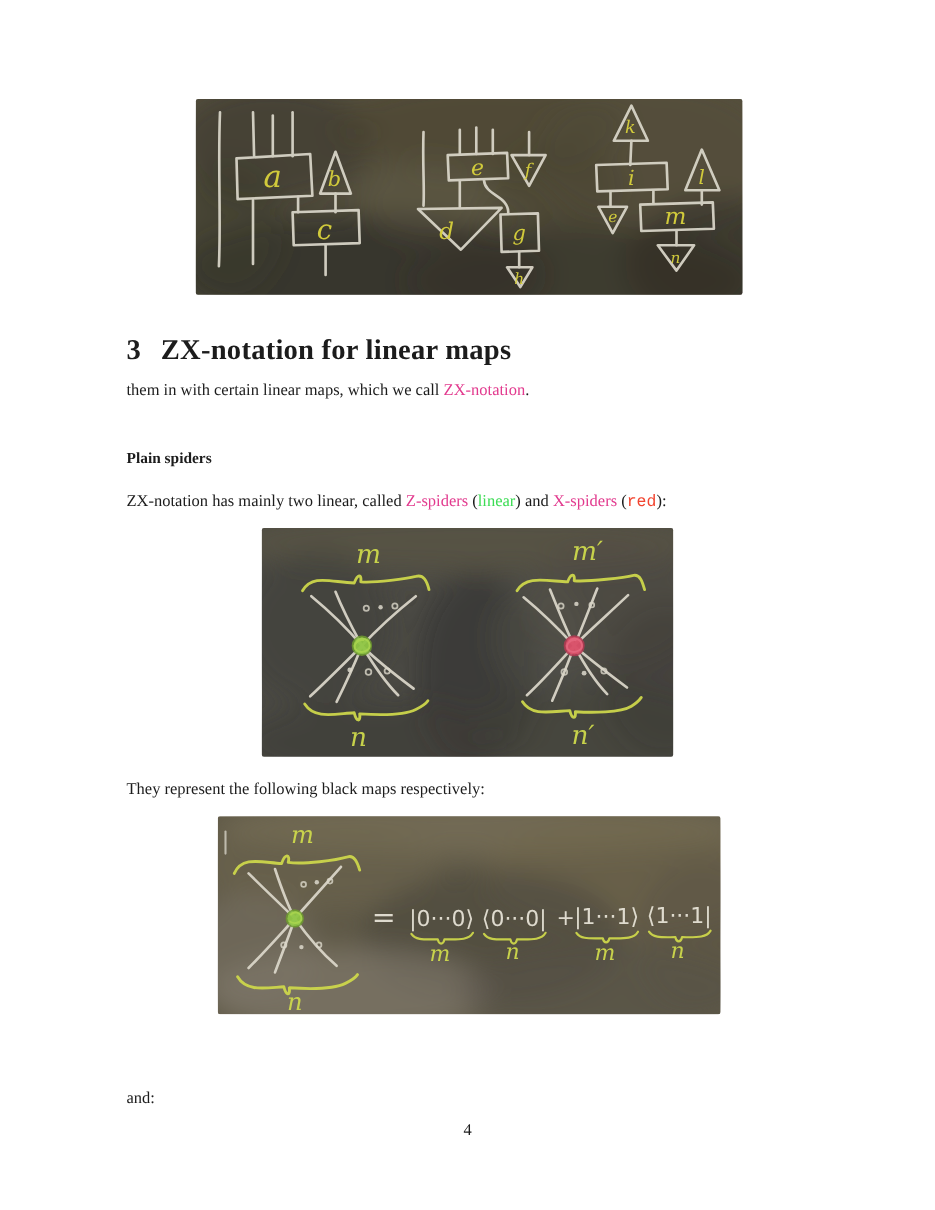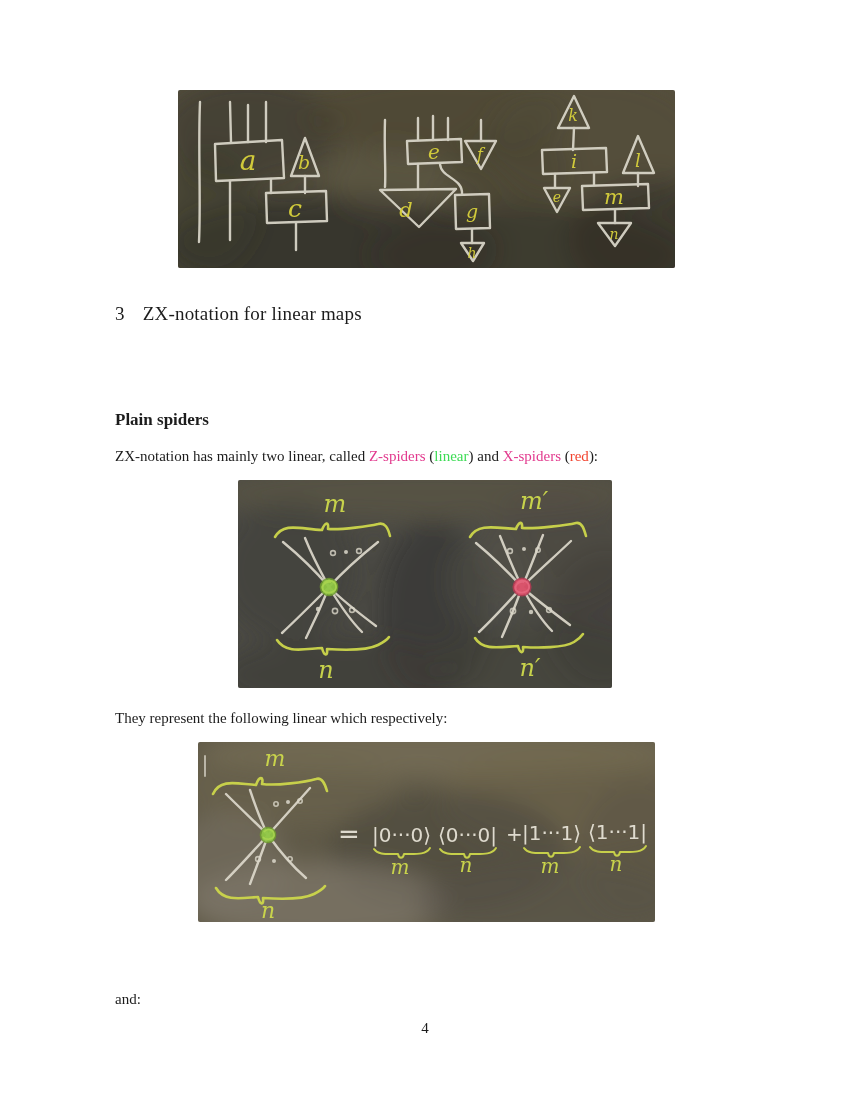--- a/index.html
+++ b/index.html
@@ -2,33 +2,33 @@
 <html style="--magenta: #e23a8e; --green: #3ddc55; --red: #f2442f;"><head>
 <meta charset="utf-8">
 <style>
   html,body{margin:0;padding:0;}
   body{
     width:850px;height:1100px;position:relative;background:#ffffff;
     font-family:"Liberation Serif",serif;color:#1c1c1c;overflow:hidden;
   }
   .photo{position:absolute;}
   .photo svg{display:block;border-radius:2px;}
-  #heading{position:absolute;left:115px;top:303px;font-size:19px;font-weight:normal;letter-spacing:.2px;}
+  #heading{position:absolute;left:115px;top:303px;font-size:26px;font-weight:bold;letter-spacing:.2px;}
   #heading .num{display:inline-block;margin-right:18px;}
   .body-text{font-size:15px;line-height:20px;}
   #para1{position:absolute;left:115px;top:345px;width:627px;}
   #para1 .just{text-align:justify;text-align-last:justify;}
-  #subsection{position:absolute;left:115px;top:410px;font-size:17px;font-weight:bold;}
+  #subsection{position:absolute;left:115px;top:410px;font-size:14px;font-weight:bold;}
   #para2{position:absolute;left:115px;top:446px;}
   #para3{position:absolute;left:115px;top:708px;}
   #para4{position:absolute;left:115px;top:989px;}
   #pagenum{position:absolute;left:0;top:1020px;width:850px;text-align:center;font-size:15px;}
   .magenta{color:var(--magenta,#e23a8e);}
   .green{color:var(--green,#3ddc55);}
-  .red{color:var(--red,#f2442f);}
+  .red{color:var(--red,#f2442f);font-family:Liberation Mono, monospace;}
   
   .chalk{stroke:#dcd8cb;stroke-width:2.4;fill:none;stroke-linecap:round;stroke-linejoin:round;opacity:.92;}
   .chalk-thin{stroke:#d5d1c4;stroke-width:1.9;fill:none;stroke-linecap:round;opacity:.8;}
   .chalkY{stroke:#ccd64b;stroke-width:2.6;fill:none;stroke-linecap:round;stroke-linejoin:round;opacity:.95;}
   .letY{font-family:"DejaVu Serif",serif;font-style:italic;fill:#d7d03c;opacity:.96;text-anchor:middle;}
   .letY2{font-family:"DejaVu Serif",serif;font-style:italic;fill:#cdd84c;opacity:.96;text-anchor:middle;}
   .eq{font-family:"DejaVu Sans",sans-serif;fill:#e9e5d9;opacity:.93;}
   .dot{fill:#dcd8cb;opacity:.85;stroke:none;}
   .dotO{fill:none;stroke:#dcd8cb;stroke-width:1.6;opacity:.8;}
 </style>
@@ -116,20 +116,21 @@
       <text class="letY" x="436" y="149" font-size="14">n</text>
     </g>
   </svg>
 </div>
 
 <div id="heading">
   <span class="num">3</span><span>ZX-notation for linear maps</span>
 </div>
 
 <div id="para1" class="body-text">
+  <div><span>them in with certain linear maps, which we call </span><span class="magenta">ZX-notation</span><span>.</span></div>
 </div>
 
 <div id="subsection">Plain spiders</div>
 
 <div id="para2" class="body-text"><span>ZX-notation has mainly two linear, called </span><span class="magenta">Z-spiders</span><span> (</span><span class="green">linear</span><span>) and </span><span class="magenta">X-spiders</span><span> (</span><span class="red">red</span><span>):</span></div>
 
 <div class="photo" style="left:238px;top:480px;width:374px;height:208px">
   <svg width="374" height="208" viewBox="0 0 374 208">
     <defs>
       <filter id="f2" x="-30%" y="-30%" width="160%" height="160%">
@@ -190,21 +191,21 @@
       <circle cx="284" cy="107" r="8.4" fill="#d94f68" opacity=".97"></circle>
       <circle cx="284" cy="107" r="8.8" fill="none" stroke="#b23a52" stroke-width="1.6" opacity=".85"></circle>
       <path d="M279,104 C282,99 290,100 291,106 C292,112 282,115 278,110 C276,106 280,101 286,102" fill="none" stroke="#e4677e" stroke-width="1.8" opacity=".9"></path>
       <path class="chalkY" d="M237,158 C245,171 262,167 280,166 C282,174 286,174 285,167 C300,168 326,168 336,162 C341,159 343,157 345,154"></path>
       <text class="letY2" x="296" y="29" font-size="24">m′</text>
       <text class="letY2" x="292" y="196" font-size="24">n′</text>
     </g>
   </svg>
 </div>
 
-<div id="para3" class="body-text">They represent the following linear which respectively:</div>
+<div id="para3" class="body-text">They represent the following black maps respectively:</div>
 
 <div class="photo" style="left:198px;top:742px;width:457px;height:180px">
   <svg width="457" height="180" viewBox="0 0 457 180">
     <defs>
       <filter id="f3" x="-30%" y="-30%" width="160%" height="160%">
           <feGaussianBlur stdDeviation="11"></feGaussianBlur>
         </filter>
     </defs>
     <rect width="457" height="180" fill="#5f5947"></rect>
     <g filter="url(#f3)">

